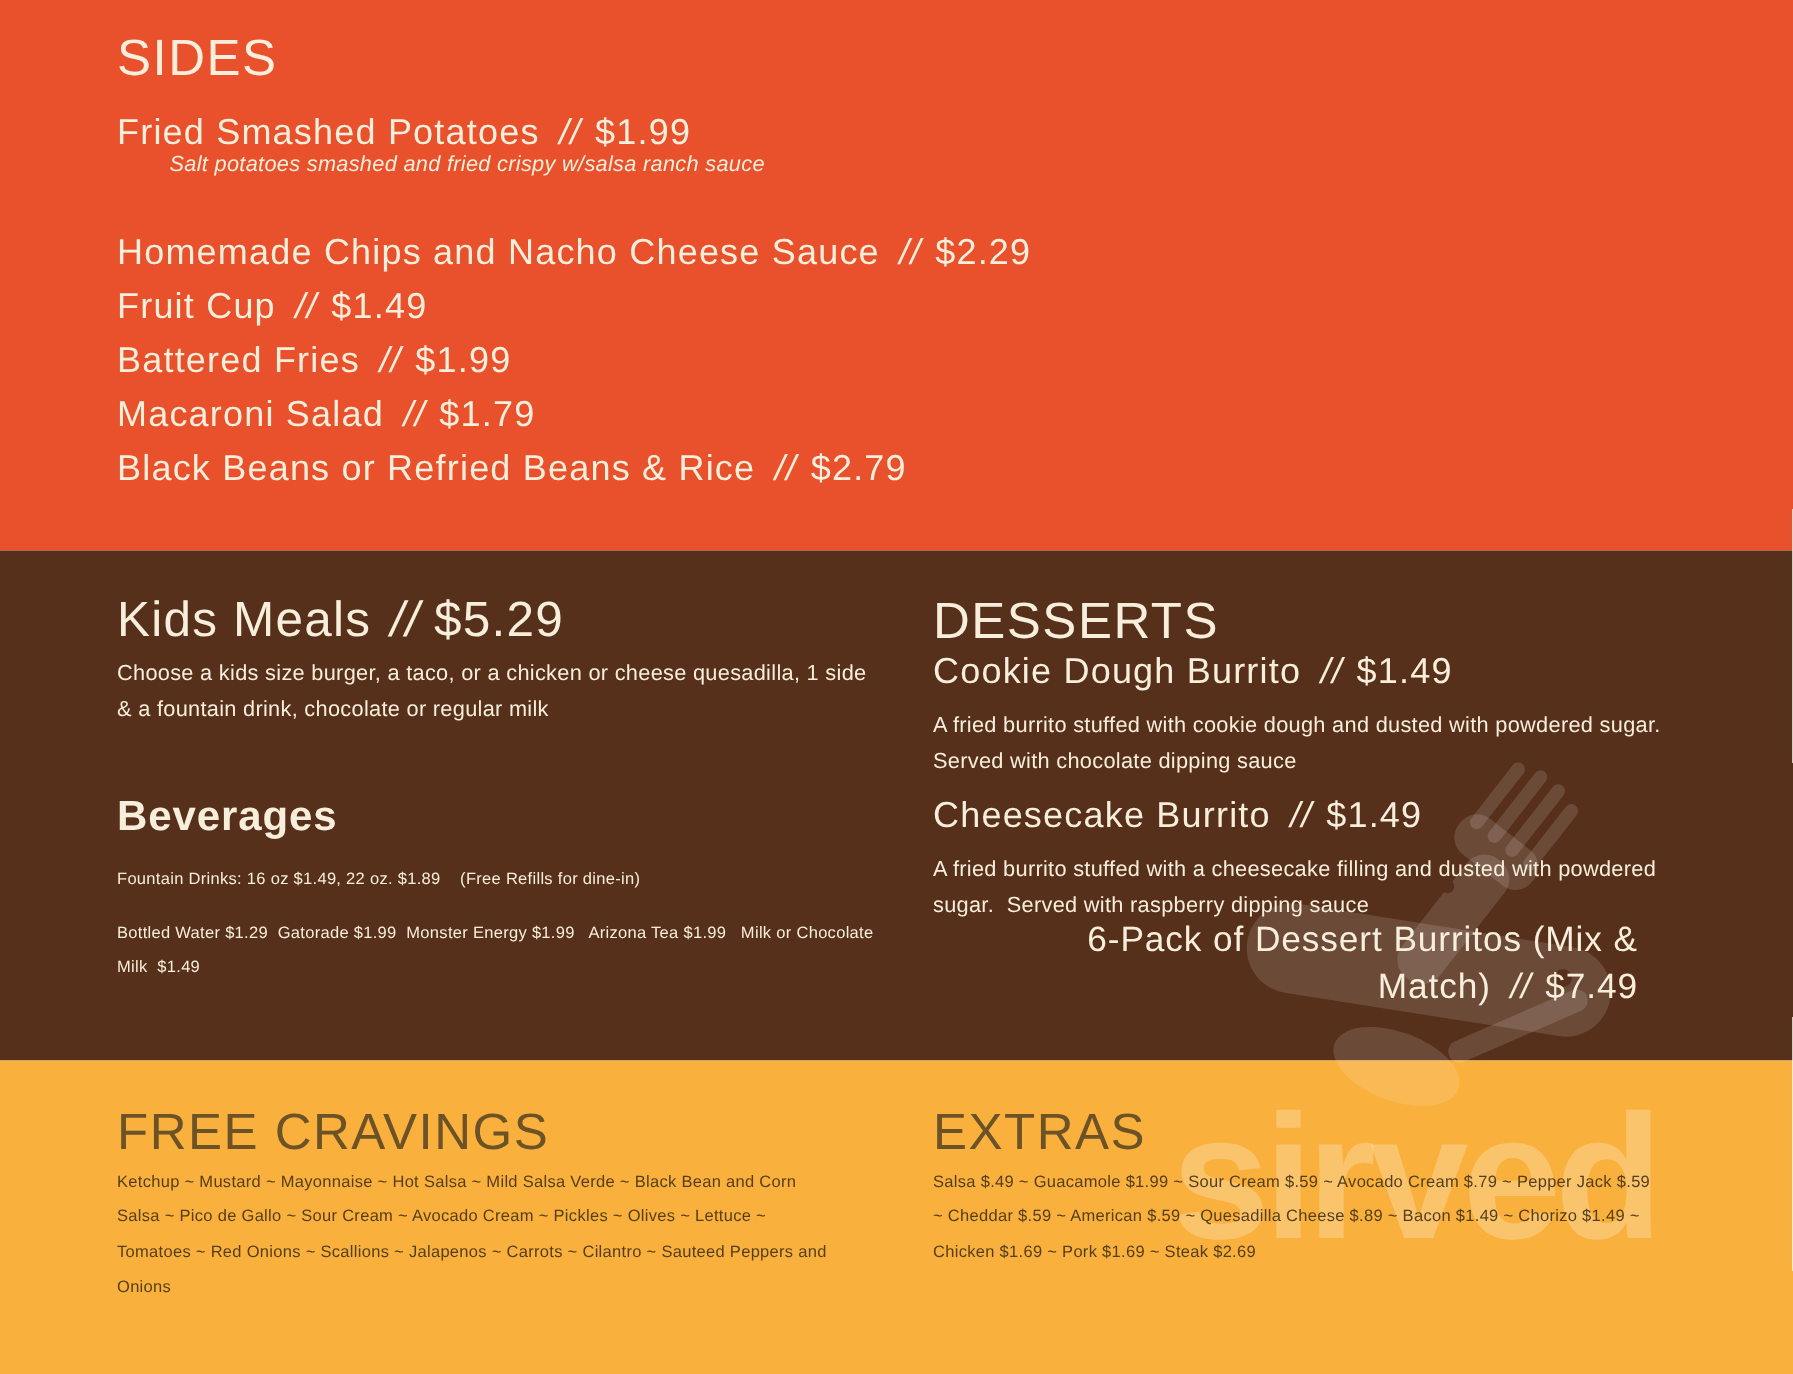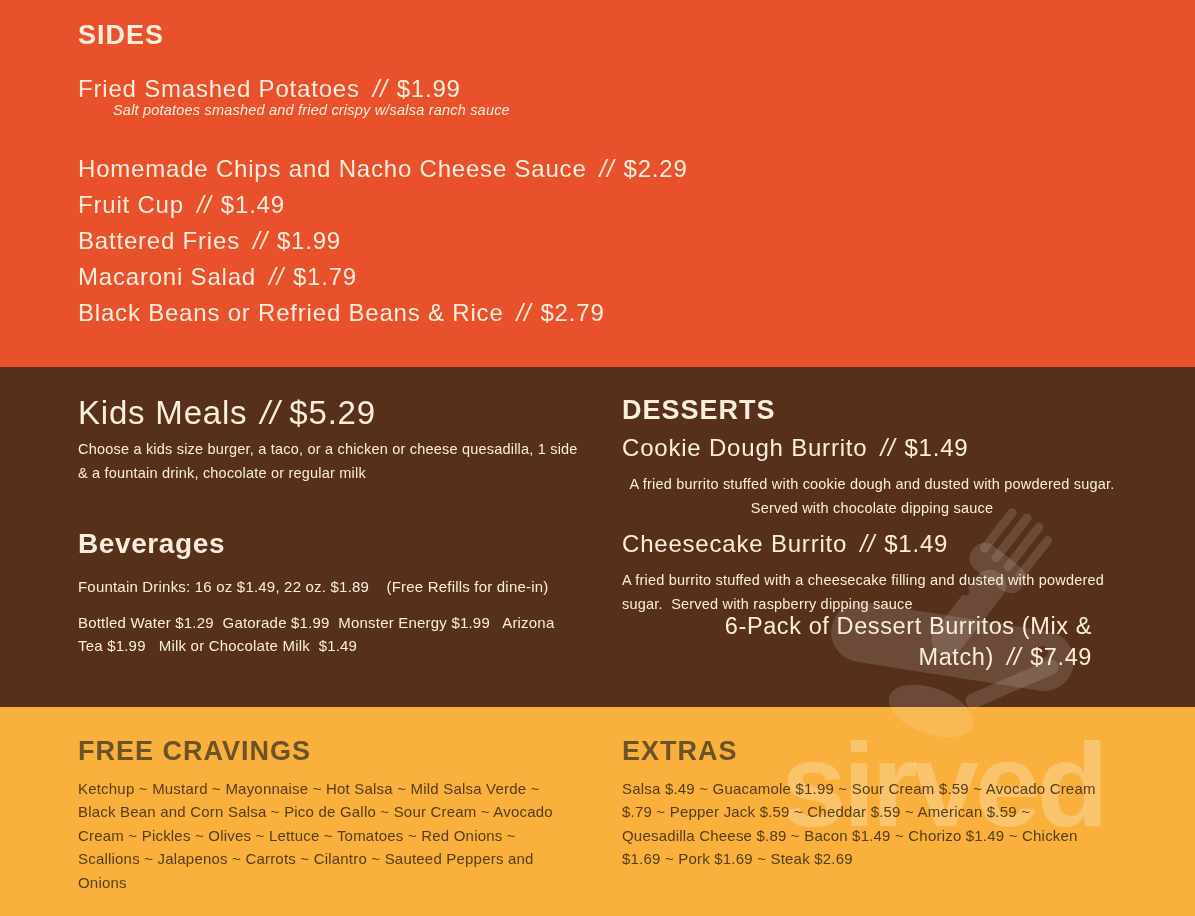--- a/index.html
+++ b/index.html
@@ -8,28 +8,28 @@
     font-family:"Liberation Sans","DejaVu Sans",sans-serif;
   }
   .sec{position:absolute;left:0;width:1195px;}
   .sec-top{top:0;height:367px;background:#E8512B;}
   .sec-mid{top:367px;height:340px;background:#56301B;}
   .sec-bot{top:707px;height:209px;background:#F9B03C;}
   .abs{position:absolute;z-index:2;}
   .deco{position:absolute;z-index:1;}
   
   .lt{color:#F8EEDC;}
-  .sec-title{font-size:27px;font-weight:bold;letter-spacing:1px;}
+  .sec-title{font-size:34px;font-weight:normal;letter-spacing:1px;}
   .item{font-size:24px;letter-spacing:0.8px;white-space:nowrap;}
   .item-lg{font-size:33px;letter-spacing:0.8px;white-space:nowrap;}
   .item-wrap{font-size:23.5px;letter-spacing:0.6px;line-height:31px;}
   .slash{margin:0 9px 0 13px;font-style:italic;}
   .desc{font-size:14.5px;letter-spacing:0.2px;line-height:23.5px;white-space:pre-wrap;}
   .italic{font-style:italic;}
-  .body-sm{font-size:15px;letter-spacing:0.2px;line-height:23.4px;white-space:pre-wrap;}
+  .body-sm{font-size:11px;letter-spacing:0.2px;line-height:23.4px;white-space:pre-wrap;}
   
   .dk-title{color:#6B5227;}
   .dk-body{color:#553E1B;}
   .watermark{
     position:absolute;z-index:1;left:781px;top:726px;
     font-size:118px;font-weight:bold;letter-spacing:-4px;line-height:1;
     color:rgba(255,255,255,0.25);
   }
 </style>
 </head>
@@ -101,21 +101,21 @@
 
   <div class="abs lt" style="left:78px;top:528px;font-size:28px;font-weight:bold;letter-spacing:0.6px;">Beverages</div>
   <div class="abs lt body-sm" style="left:78px;top:575px;width:520px;">Fountain Drinks: 16 oz $1.49, 22 oz. $1.89    (Free Refills for dine-in)</div>
   <div class="abs lt body-sm" style="left:78px;top:611px;width:505px;">Bottled Water $1.29  Gatorade $1.99  Monster Energy $1.99   Arizona Tea $1.99   Milk or Chocolate Milk  $1.49</div>
 
   <div class="abs lt sec-title" style="left:622px;top:395px;">DESSERTS</div>
 
   <div class="abs lt item" style="left:622px;top:434px;">
     <span>Cookie Dough Burrito</span><span class="slash">//</span><span>$1.49</span>
   </div>
-  <div class="abs lt desc" style="left:622px;top:473px;width:500px;text-align:center;">A fried burrito stuffed with cookie dough and dusted with powdered sugar.  Served with chocolate dipping sauce</div>
+  <div class="abs lt desc" style="left:622px;top:473px;width:500px;">A fried burrito stuffed with cookie dough and dusted with powdered sugar.  Served with chocolate dipping sauce</div>
 
   <div class="abs lt item" style="left:622px;top:530px;">
     <span>Cheesecake Burrito</span><span class="slash">//</span><span>$1.49</span>
   </div>
   <div class="abs lt desc" style="left:622px;top:569px;width:500px;">A fried burrito stuffed with a cheesecake filling and dusted with powdered sugar.  Served with raspberry dipping sauce</div>
 
   <div class="abs lt item-wrap" style="left:622px;top:611px;width:470px;text-align:right;">
     <span>6-Pack of Dessert Burritos (Mix &amp; Match)</span><span class="slash">//</span><span>$7.49</span>
   </div>
 

